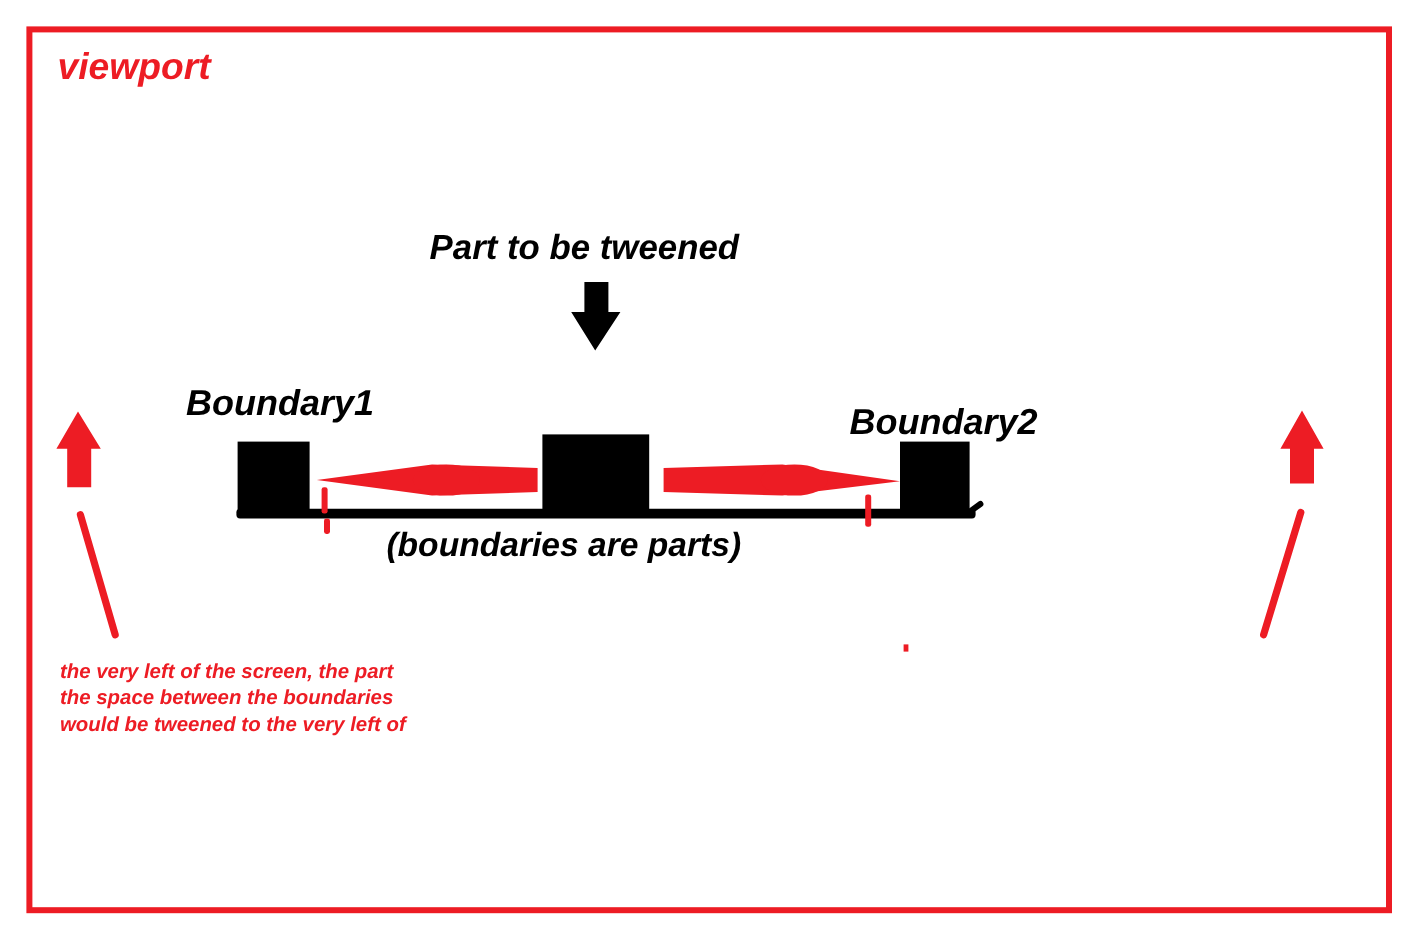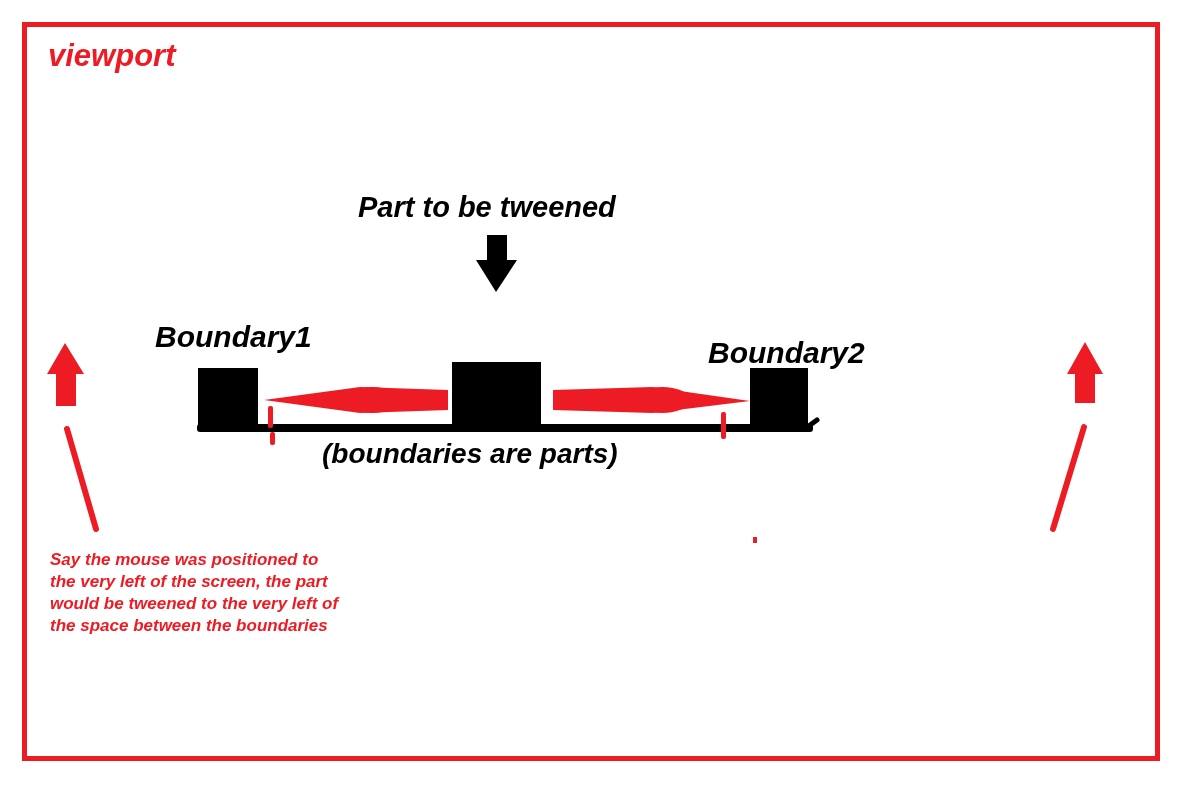--- a/index.html
+++ b/index.html
@@ -88,24 +88,23 @@
 
   <div class="label part-label">Part to be tweened</div>
 
   <div class="label boundary1-label">Boundary1</div>
 
   <div class="label boundary2-label">Boundary2</div>
 
   <div class="label paren-label">(boundaries are parts)</div>
 
   <div class="note left-note">
-    <div>Say the mouse was positioned to</div>
     <div>the very left of the screen, the part</div>
+    <div>the space between the boundaries</div>
     <div>would be tweened to the very left of</div>
-    <div>the space between the boundaries</div>
   </div>
 
 
   <svg class="shapes" viewBox="0 0 1178 790">
 
     <polygon class="black-shape" points="487,235 507,235 507,260 517,260 496,292 476,260 487,260"></polygon>
 
     <rect class="black-shape" x="198" y="368" width="60" height="58"></rect>
 
     <rect class="black-shape" x="452" y="362" width="89" height="64"></rect>

